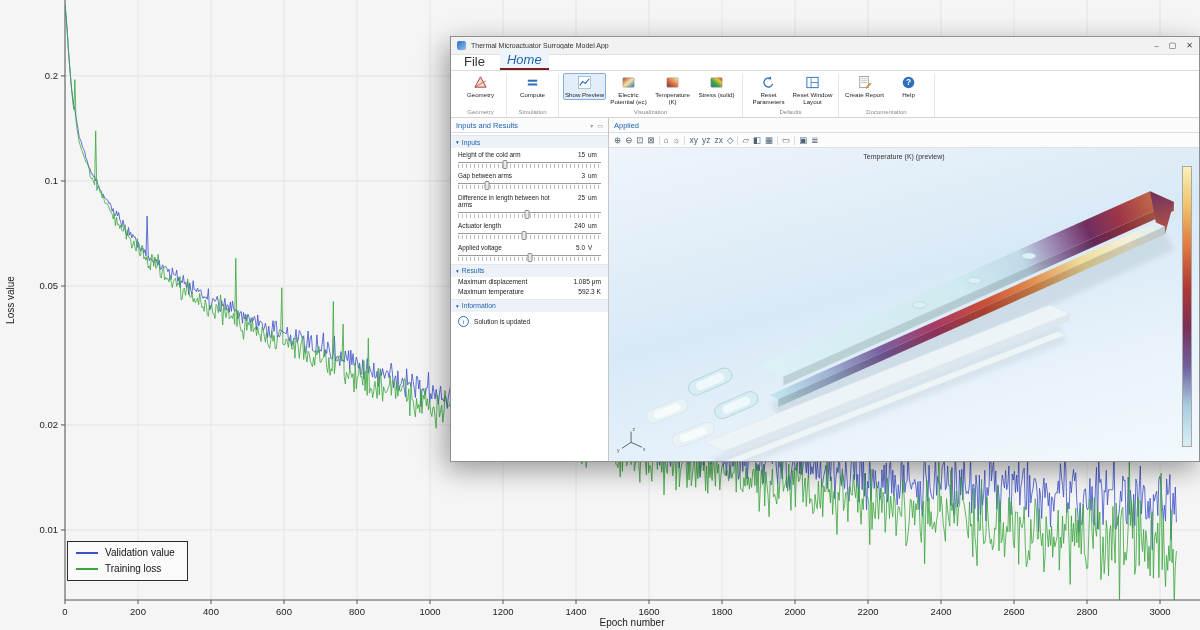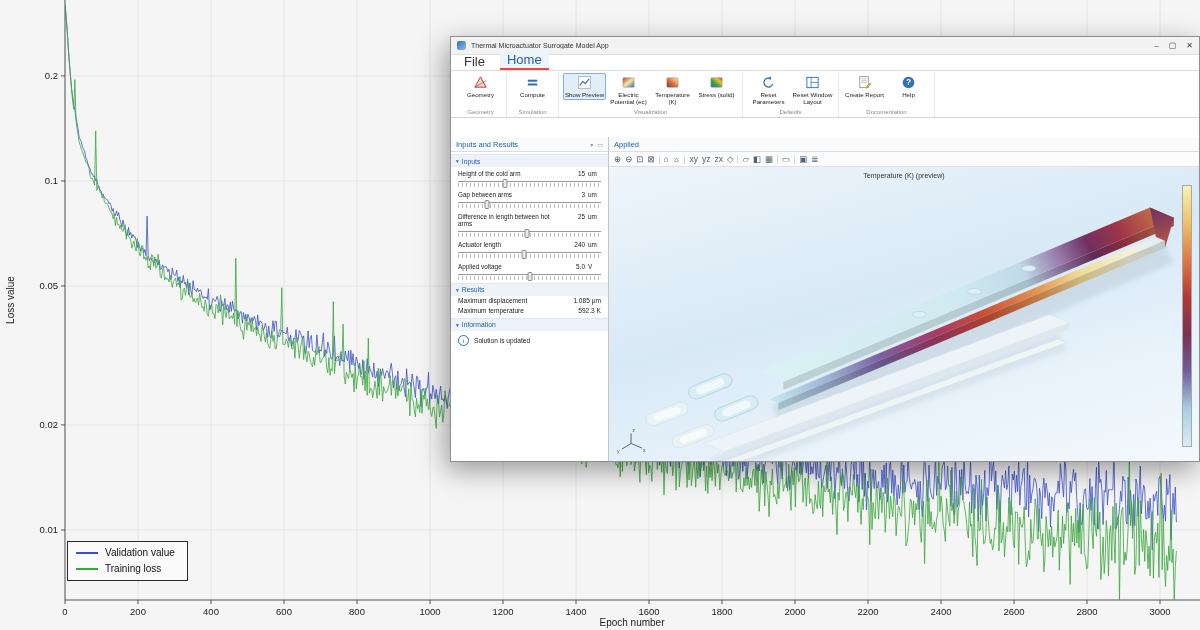--- a/index.html
+++ b/index.html
@@ -11,31 +11,31 @@
   .legend-line{width:22px;height:0;border-top:2px solid #000;}
   
   .window{position:absolute;left:450px;top:36px;width:748px;height:424px;background:#fff;border:1px solid #8f8f8f;box-shadow:-4px 8px 26px rgba(0,0,0,.38);display:flex;flex-direction:column;font-size:7px;color:#222;z-index:5;}
   .titlebar{height:17px;background:#f2f2f2;border-bottom:1px solid #e0e0e0;display:flex;align-items:center;padding:0 6px;gap:5px;flex:0 0 auto;}
   .app-icon{width:9px;height:9px;background:linear-gradient(135deg,#2e6fbe,#8fc0ee);border-radius:2px;flex:0 0 auto;}
   .win-title{font-size:7px;color:#333;flex:1;white-space:nowrap;overflow:hidden;}
   .win-controls{display:flex;gap:10px;color:#444;font-size:8px;line-height:1;}
   .win-controls span{cursor:pointer;}
   .tabrow{height:15px;display:flex;align-items:flex-end;padding:0 6px;gap:8px;border-bottom:1px solid #dcdcdc;background:#fff;flex:0 0 auto;}
   .tab{font-size:13px;padding:2px 7px 1px;color:#333;cursor:pointer;}
-  .tab.active{color:#1f62ae;border-bottom:2px solid #ef4444;background:#eef4fb;}
+  .tab.active{color:#1f62ae;border-bottom:2px solid #7f1d1d;background:#eef4fb;font-style:italic;}
   .ribbon{display:flex;align-items:stretch;padding:2px 4px 0;border-bottom:1px solid #d5d5d5;background:#fff;flex:0 0 auto;height:44px;}
   .rgroup{display:flex;flex-direction:column;padding:0 4px;border-right:1px solid #e6e6e6;}
   .rbtn-row{display:flex;flex:1;align-items:flex-start;gap:1px;}
   .rbtn{display:flex;flex-direction:column;align-items:center;width:41px;padding:1px 0;border:1px solid transparent;border-radius:2px;cursor:pointer;}
   .rbtn.selected{background:#e3eefb;border-color:#7fb0e0;}
   .ricon{width:15px;height:15px;flex:0 0 auto;}
   .ricon svg{width:15px;height:15px;display:block;}
   .rlabel{font-size:6.2px;line-height:1.18;text-align:center;color:#222;margin-top:1px;}
   .rgroup-label{font-size:6px;color:#8a8a8a;text-align:center;padding:1px 0 2px;}
-  .panels{flex:1;display:flex;min-height:0;margin-top:19px;}
+  .panels{flex:1;display:flex;min-height:0;}
   .left-panel{width:157px;flex:0 0 auto;border-right:1px solid #c6c6c6;display:flex;flex-direction:column;background:#fff;}
   .panel-header{height:14px;display:flex;align-items:center;padding:0 5px;border-bottom:1px solid #ddd;background:#fafbfc;flex:0 0 auto;}
   .panel-title{color:#1f62ae;font-size:7.5px;flex:1;white-space:nowrap;}
   .panel-header-icons{color:#999;font-size:6px;display:flex;gap:4px;}
   .left-body{flex:1;overflow:hidden;padding-bottom:4px;}
   .section-header{display:flex;align-items:center;gap:3px;background:#edf2f9;color:#1f62ae;font-size:6.8px;padding:2.5px 5px;border-top:1px solid #e2e8f2;margin-top:2px;cursor:pointer;}
   .caret{font-size:5.5px;color:#1f62ae;}
   .field{padding:2.5px 7px 0;}
   .frow{display:flex;align-items:baseline;gap:3px;}
   .flabel{flex:1;font-size:6.4px;color:#222;line-height:1.1;}

